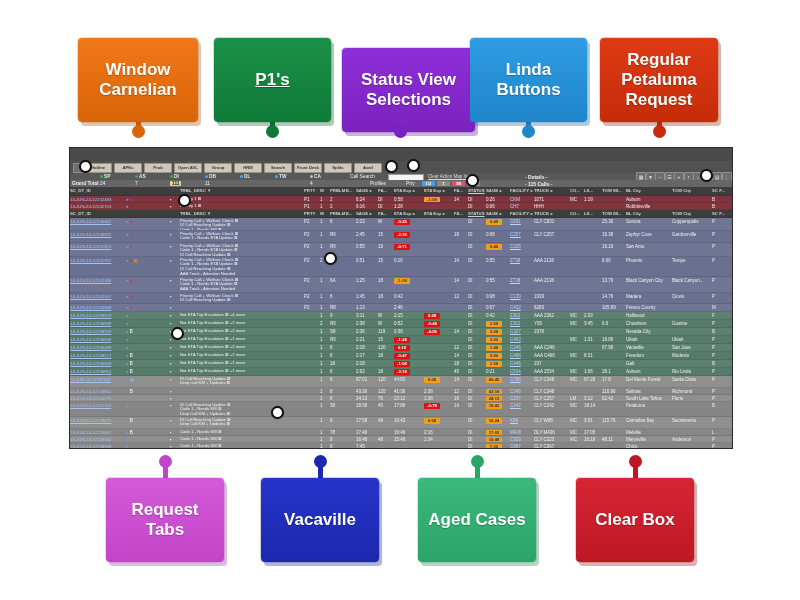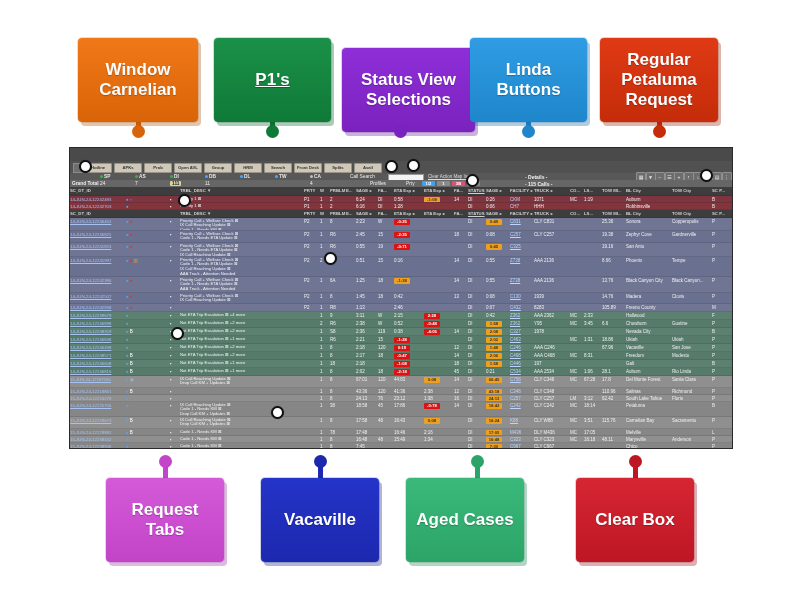--- a/index.html
+++ b/index.html
@@ -85,21 +85,21 @@
       <div class="ldot" style="left: 521.5px; top: 124.5px; background: rgb(31, 134, 203);"></div>
       <div class="lbl" style="left: 600px; top: 38px; width: 118px; height: 84px; background: linear-gradient(rgb(223, 58, 21), rgb(197, 44, 9)); box-shadow: rgba(152, 33, 5, 0.333) 3px 4px 0px, rgba(152, 33, 5, 0.2) 0px 0px 0px 1px;">Regular Petaluma Request</div>
       <div class="stem" style="left: 656.5px; top: 122px; height: 11px; background: rgb(197, 44, 9);"></div>
       <div class="ldot" style="left: 652.5px; top: 124.5px; background: rgb(197, 44, 9);"></div>
       <div class="lbl" style="left: 106px; top: 478px; width: 118px; height: 84px; background: linear-gradient(rgb(212, 90, 216), rgb(194, 68, 200)); box-shadow: rgba(154, 50, 160, 0.333) 3px 4px 0px, rgba(154, 50, 160, 0.2) 0px 0px 0px 1px;">Request Tabs</div>
       <div class="stem" style="left: 162.5px; top: 461px; height: 19px; background: rgb(194, 68, 200);"></div>
       <div class="ldot" style="left: 158.5px; top: 454.5px; background: rgb(194, 68, 200);"></div>
       <div class="lbl" style="left: 261px; top: 478px; width: 118px; height: 84px; background: linear-gradient(rgb(37, 52, 201), rgb(28, 40, 174)); box-shadow: rgba(20, 29, 133, 0.333) 3px 4px 0px, rgba(20, 29, 133, 0.2) 0px 0px 0px 1px;">Vacaville</div>
       <div class="stem" style="left: 317.5px; top: 461px; height: 19px; background: rgb(28, 40, 174);"></div>
       <div class="ldot" style="left: 313.5px; top: 454.5px; background: rgb(28, 40, 174);"></div>
-      <div class="lbl" style="left: 406px; top: 478px; width: 118px; height: 84px; background: linear-gradient(rgb(58, 185, 123), rgb(44, 164, 104)); box-shadow: rgba(31, 127, 80, 0.333) 3px 4px 0px, rgba(31, 127, 80, 0.2) 0px 0px 0px 1px;">Aged Cases</div>
+      <div class="lbl" style="left: 418px; top: 478px; width: 118px; height: 84px; background: linear-gradient(rgb(58, 185, 123), rgb(44, 164, 104)); box-shadow: rgba(31, 127, 80, 0.333) 3px 4px 0px, rgba(31, 127, 80, 0.2) 0px 0px 0px 1px;">Aged Cases</div>
       <div class="stem" style="left: 474.5px; top: 461px; height: 19px; background: rgb(44, 164, 104);"></div>
       <div class="ldot" style="left: 470.5px; top: 454.5px; background: rgb(44, 164, 104);"></div>
       <div class="lbl" style="left: 576px; top: 478px; width: 118px; height: 84px; background: linear-gradient(rgb(214, 37, 51), rgb(190, 23, 36)); box-shadow: rgba(147, 16, 27, 0.333) 3px 4px 0px, rgba(147, 16, 27, 0.2) 0px 0px 0px 1px;">Clear Box</div>
       <div class="stem" style="left: 632.5px; top: 461px; height: 19px; background: rgb(190, 23, 36);"></div>
       <div class="ldot" style="left: 628.5px; top: 454.5px; background: rgb(190, 23, 36);"></div>
     </div>
 
   <div class="shot">
 
     <div class="toolbar" id="toolbar">

